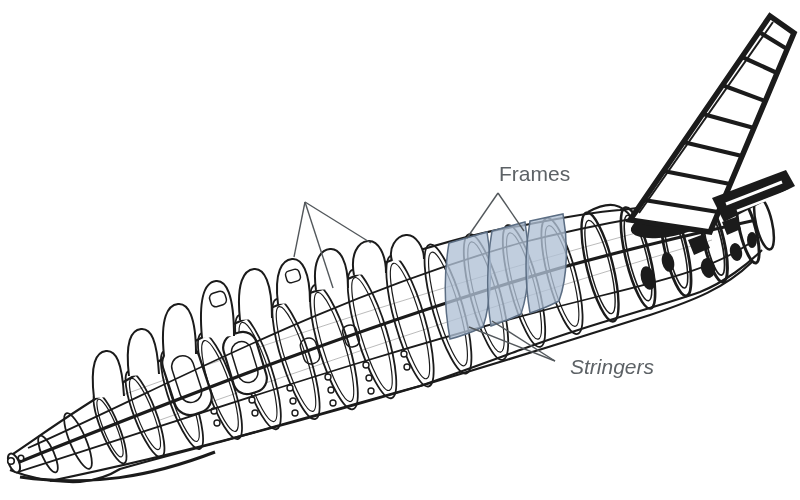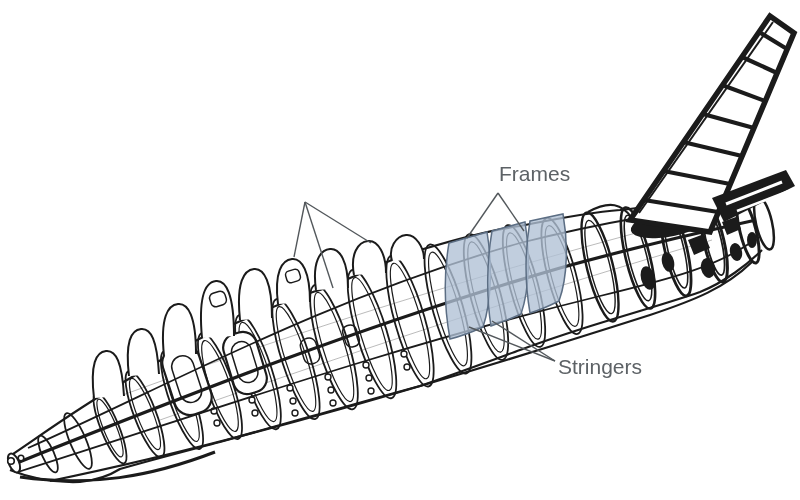--- a/index.html
+++ b/index.html
@@ -13,21 +13,21 @@
     position:absolute;left:115px;top:70px;
     font-size:21px;font-weight:700;letter-spacing:.2px;
     color:var(--title,#42474d);white-space:nowrap;
   }
   .callout{
     position:absolute;font-size:21px;font-weight:400;
     color:var(--label,#5d6266);white-space:nowrap;
   }
   #frames-label{left:289px;top:168px;}
   #skins-label{left:499px;top:162px;}
-  #stringers-label{left:558px;top:355px;}
+  #stringers-label{left:570px;top:355px;font-style:italic;}
   .ink{fill:none;stroke:var(--ink,#1b1b1b);}
   .w{fill:#ffffff;stroke:var(--ink,#1b1b1b);}
   .blk{fill:var(--ink,#1b1b1b);stroke:none;}
   .skin{fill:var(--skin-highlight,#b0c0d5);fill-opacity:.78;stroke:var(--skin-edge,#5c6e84);stroke-width:1.5;}
   .lead{fill:none;stroke:var(--leader-line,#53585c);stroke-width:1.4;}
   .hint{fill:none;stroke:#555;opacity:.4;}
 </style>
 </head>
 <body>
 

